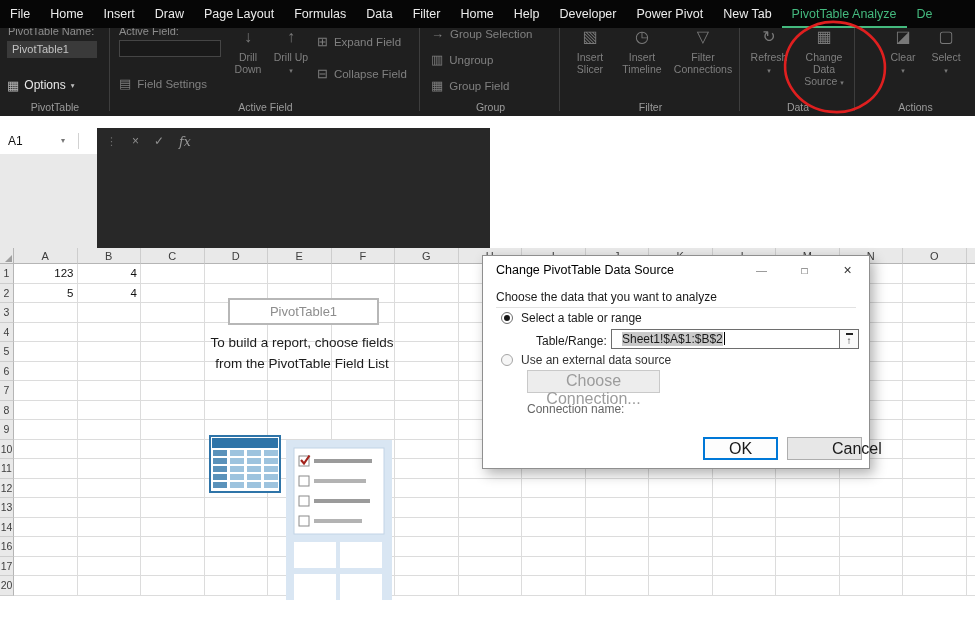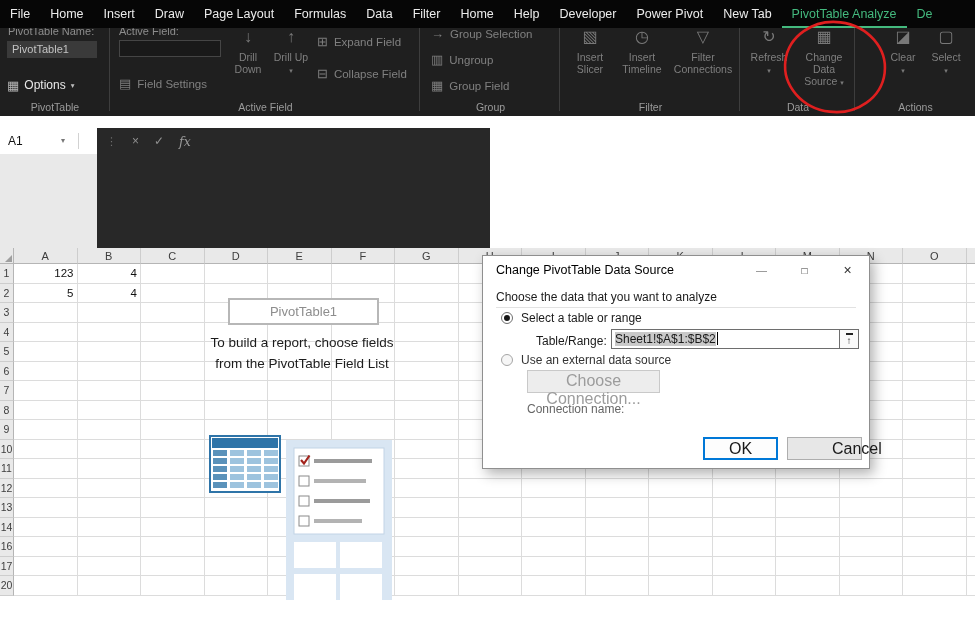--- a/index.html
+++ b/index.html
@@ -72,21 +72,21 @@
   .cap-btn.close{font-size:14px;}
   .dlg-intro{position:absolute;left:13px;top:34px;}
   .dlg-line{position:absolute;left:13px;right:13px;top:51px;height:1px;background:#e2e2e2;}
   .radio-row{position:absolute;left:18px;display:flex;align-items:center;gap:8px;}
   .r1{top:55px;}
   .r2{top:97px;color:#333;}
   .radio{width:12px;height:12px;border-radius:50%;border:1px solid #6e6e6e;background:#fff;position:relative;flex:none;box-sizing:border-box;}
   .radio.checked::after{content:'';position:absolute;left:2px;top:2px;right:2px;bottom:2px;background:#151515;border-radius:50%;}
   .radio.dim{border-color:#a5a5a5;background:#f6f6f6;}
   .tr-label{position:absolute;left:44px;top:78px;margin-left:9px;}
-  .tr-input{position:absolute;left:128px;top:73px;width:229px;height:20px;border:1px solid #6e6e6e;box-sizing:border-box;background:#fff;line-height:18px;padding-left:3px;white-space:nowrap;overflow:hidden;}
+  .tr-input{position:absolute;left:128px;top:73px;width:229px;height:20px;border:1px solid #6e6e6e;box-sizing:border-box;background:#fff;line-height:18px;padding-left:10px;white-space:nowrap;overflow:hidden;}
   .tr-input .sel{background:var(--sel-gray,#c9c9c9);}
   .caret{display:inline-block;width:1px;height:13px;background:#000;margin-left:1px;vertical-align:-2px;}
   .picker{position:absolute;left:356px;top:73px;width:20px;height:20px;border:1px solid #6e6e6e;box-sizing:border-box;background:#fafafa;display:flex;align-items:center;justify-content:center;}
   .picker-ic{border-top:2px solid #222;color:#222;font-size:10px;line-height:11px;padding:0 1px;}
   .dlg-btn{font-family:inherit;font-size:16px;color:#1a1a1a;position:absolute;box-sizing:border-box;}
   .choose-conn{left:44px;top:114px;width:133px;height:23px;background:#ededed;border:1px solid #c9c9c9;color:#9c9c9c;}
   .conn-label{position:absolute;left:44px;top:146px;color:#666;}
   .ok{left:220px;top:181px;width:75px;height:23px;background:#fdfdfd;border:2px solid var(--ok-blue,#0078d7);}
   .cancel{left:304px;top:181px;width:75px;height:23px;background:#e7e7e7;border:1px solid #aeaeae;padding-left:44px;}
   

